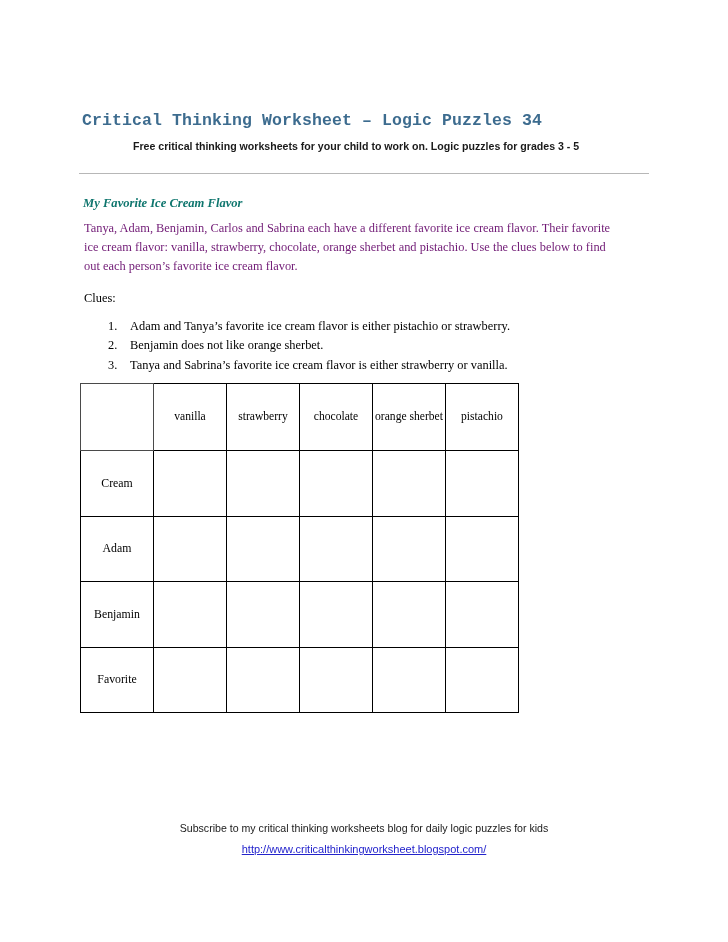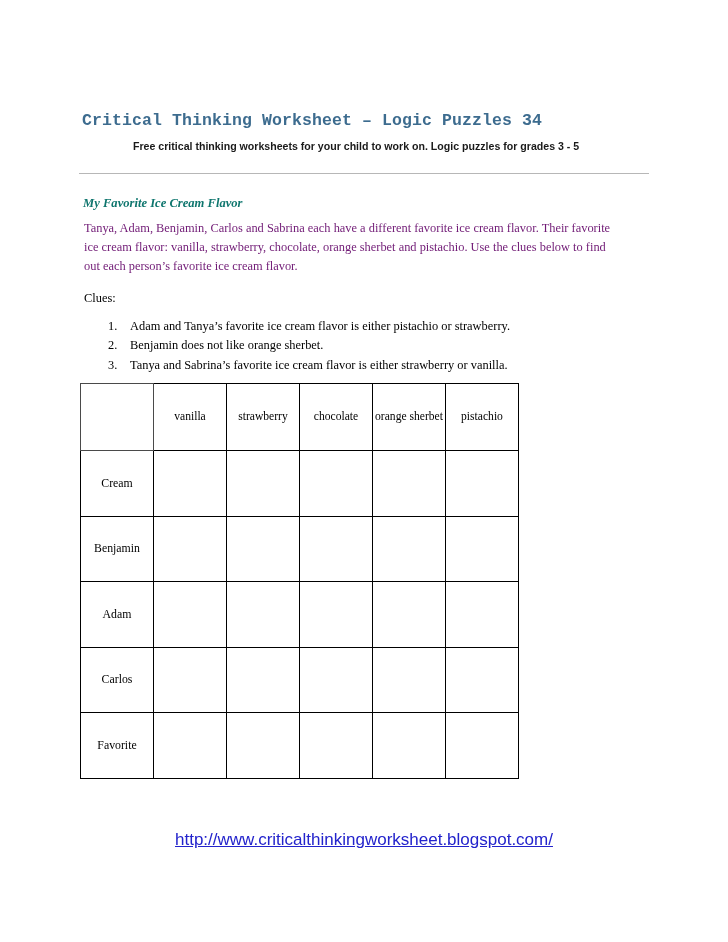--- a/index.html
+++ b/index.html
@@ -154,22 +154,22 @@
     text-align: center;
     font-family: "Liberation Sans", "DejaVu Sans", sans-serif;
   }
   .footer-line {
     font-size: 10.6px;
     color: #1a1a1a;
     line-height: 16px;
   }
   .footer-link {
     display: inline-block;
-    margin-top: 12px;
-    font-size: 17px;
+    margin-top: 5px;
+    font-size: 11px;
     color: #2323cc;
     text-decoration: underline;
     line-height: 16px;
     cursor: pointer;
   }
 </style>
 </head>
 <body>
 
 <div class="page">
@@ -216,52 +216,45 @@
       <tbody>
         <tr>
           <td class="rowhead">Cream</td>
           <td></td>
           <td></td>
           <td></td>
           <td></td>
           <td></td>
         </tr>
         <tr>
+          <td class="rowhead">Adam</td>
+          <td></td>
+          <td></td>
+          <td></td>
+          <td></td>
+          <td></td>
+        </tr>
+        <tr>
           <td class="rowhead">Benjamin</td>
-          <td></td>
-          <td></td>
-          <td></td>
-          <td></td>
-          <td></td>
-        </tr>
-        <tr>
-          <td class="rowhead">Adam</td>
-          <td></td>
-          <td></td>
-          <td></td>
-          <td></td>
-          <td></td>
-        </tr>
-        <tr>
-          <td class="rowhead">Carlos</td>
           <td></td>
           <td></td>
           <td></td>
           <td></td>
           <td></td>
         </tr>
         <tr>
           <td class="rowhead">Favorite</td>
           <td></td>
           <td></td>
           <td></td>
           <td></td>
           <td></td>
         </tr>
       </tbody>
     </table>
   </div>
 
   <div class="footer">
+    <div class="footer-line">Subscribe to my critical thinking worksheets blog for daily logic puzzles for kids</div>
     <a class="footer-link">http://www.criticalthinkingworksheet.blogspot.com/</a>
   </div>
 
 </div>
 
 </body></html>

